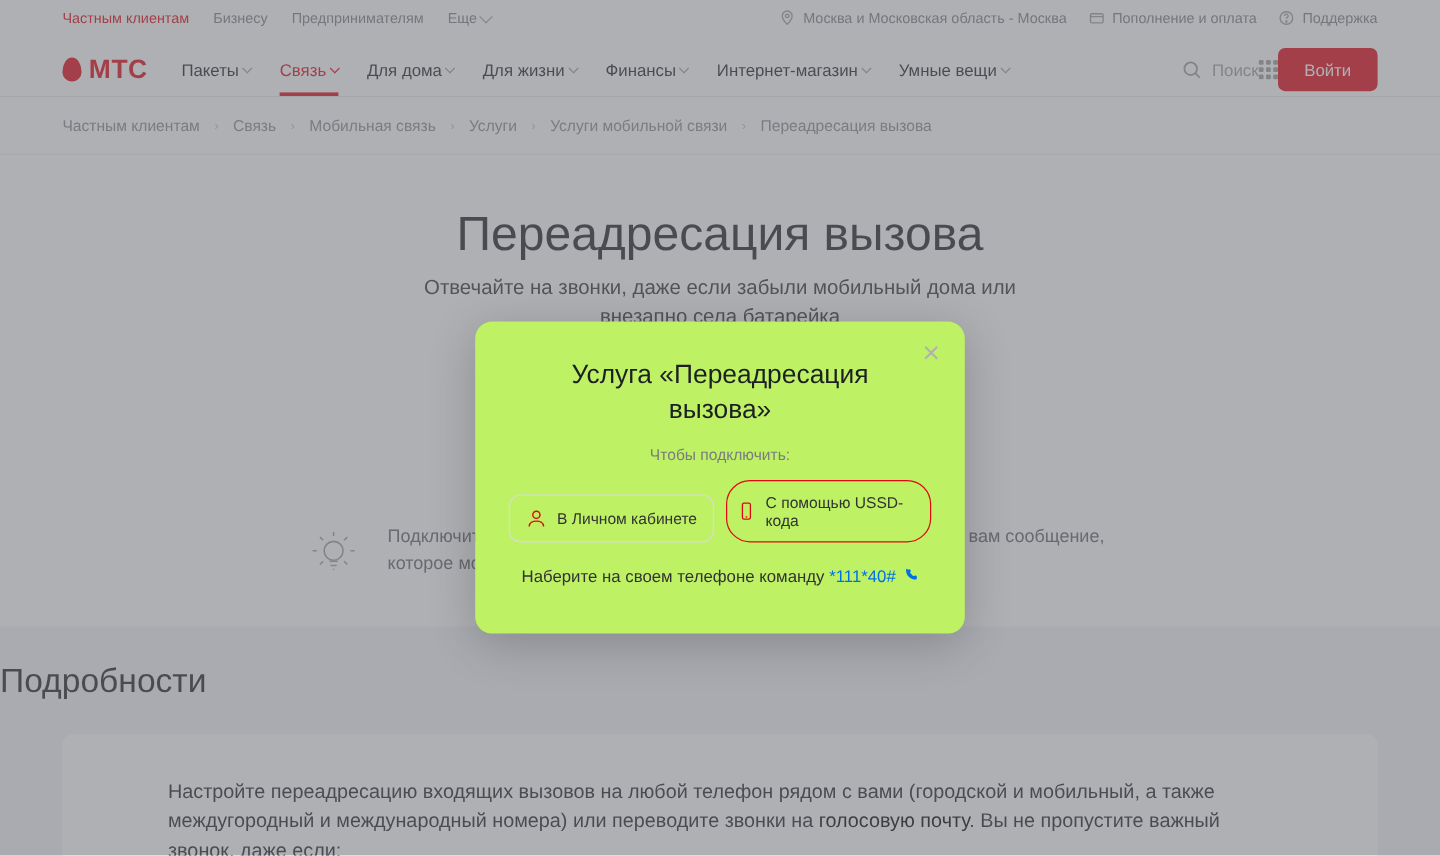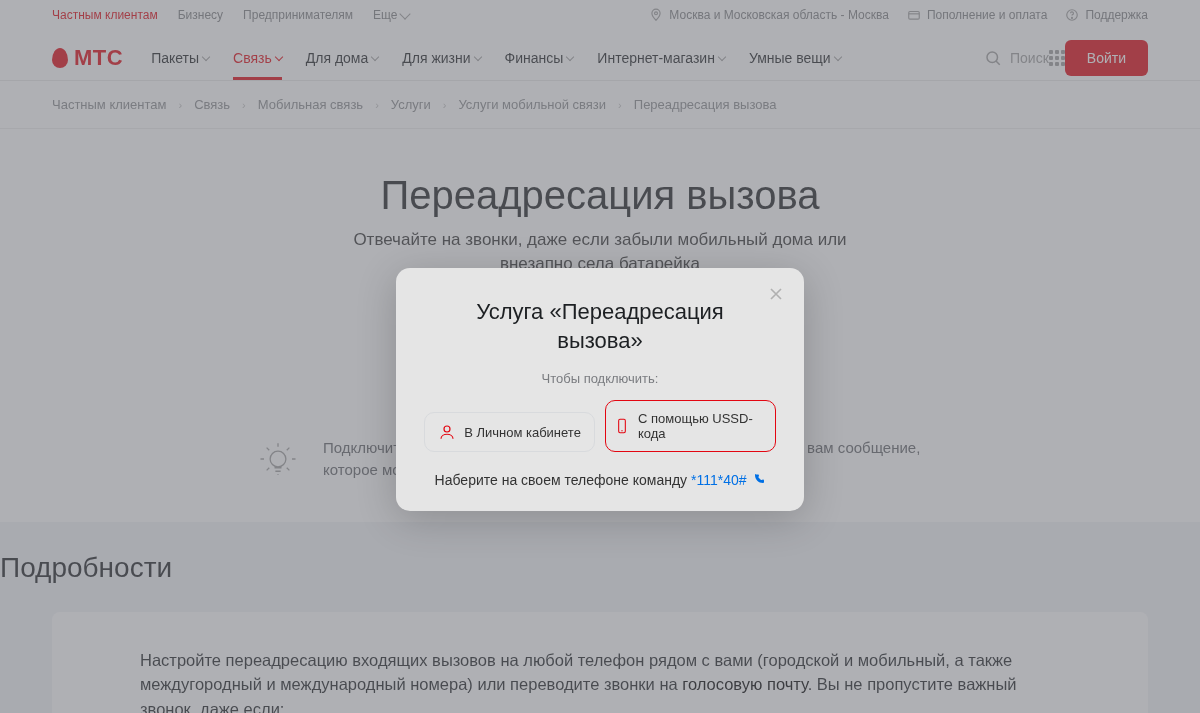--- a/index.html
+++ b/index.html
@@ -50,27 +50,27 @@
 
   
   .details { background: #f2f3f7; padding: 30px 0 60px; }
   .details h2 { text-align: left; font-size: 28px; font-weight: 400; margin-bottom: 28px; }
   .details-box { background: #fff; max-width: 1096px; margin: 0 auto; padding: 36px 88px; border-radius: 8px; }
   .details-box p { font-size: 16.5px; line-height: 1.5; margin-bottom: 18px; }
   .details-box a { color: #000000; }
 
   
   .overlay { position: absolute; inset: 0; background: rgba(109,112,118,0.55); display: flex; align-items: flex-start; justify-content: center; padding-top: 268px; }
-  .modal { background: #e5e5e5; width: 408px; border-radius: 14px; padding: 26px 28px 23px; position: relative; box-shadow: 0 8px 40px rgba(0,0,0,.2); }
+  .modal { background: #bef264; width: 408px; border-radius: 14px; padding: 26px 28px 40px; position: relative; box-shadow: 0 8px 40px rgba(0,0,0,.2); }
   .modal-close { position: absolute; top: 16px; right: 18px; cursor: pointer; color: #b0b0b0; }
   .modal h3 { text-align: center; font-size: 22px; font-weight: 500; line-height: 1.3; margin: 4px 30px 16px; }
   .modal-sub { text-align: center; font-size: 13px; color: #7a7c80; margin-bottom: 14px; }
   .modal-opts { display: flex; gap: 10px; margin-bottom: 20px; align-items: flex-end; }
   .opt { flex: 1; border: 1.5px solid #d8dadd; border-radius: 10px; padding: 10px 8px; display: flex; align-items: center; justify-content: center; gap: 8px; font-size: 13px; cursor: pointer; color: #333; }
-  .opt.active { border-color: #e30611; }
+  .opt.active { border-color: #e30611; border-radius: 20px; }
   .opt svg { flex-shrink: 0; }
   .modal-instr { text-align: center; font-size: 14px; color: #333; }
   .modal-instr .code { color: #0070e5; }
   .modal-instr .phone-ic { color: #0070e5; margin-left: 3px; }
 </style>
 </head>
 <body>
 
 <div class="topbar">
   <div class="topbar-left">

